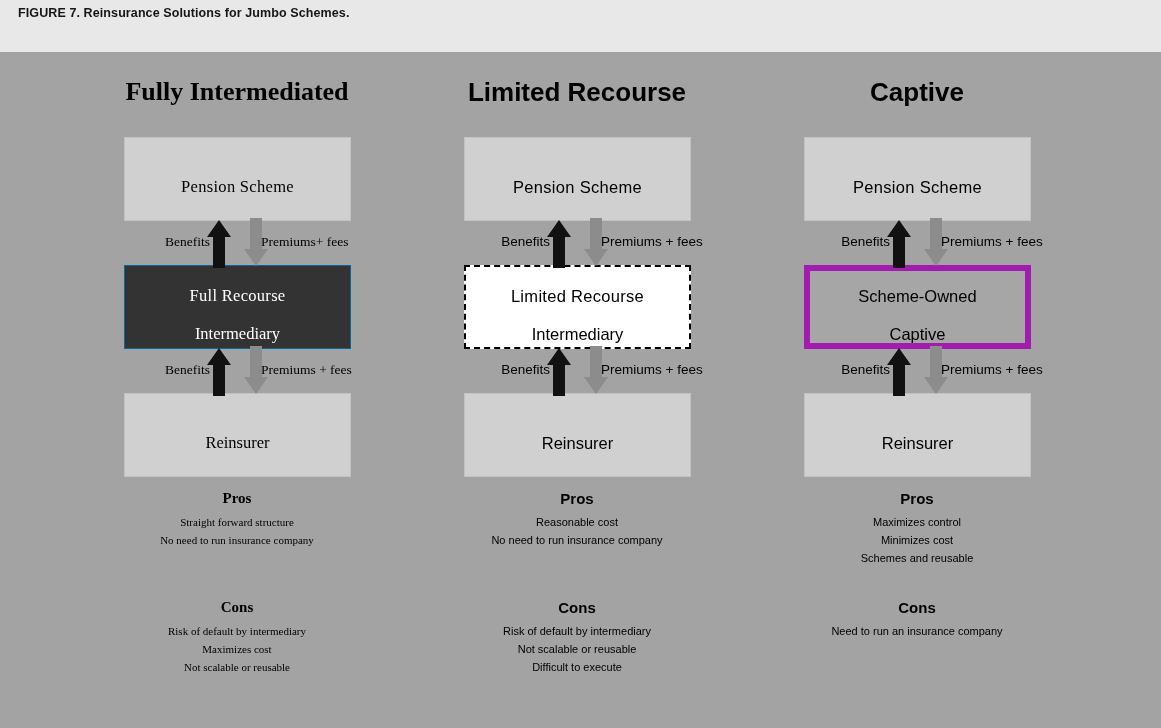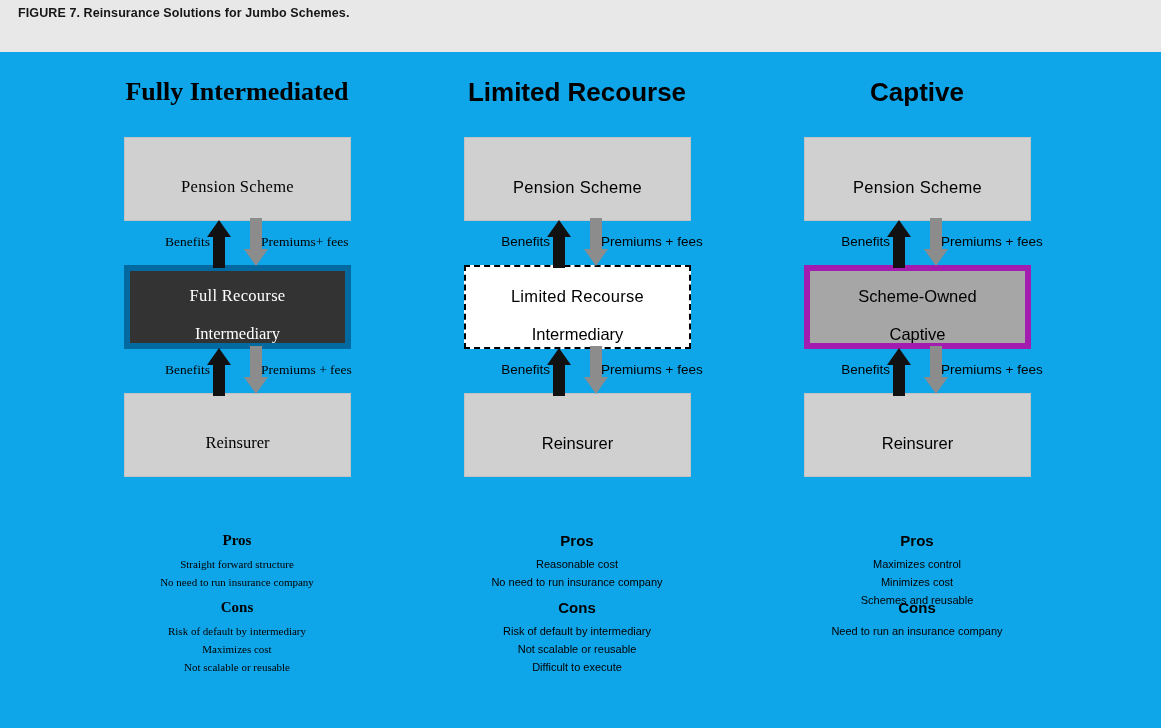--- a/index.html
+++ b/index.html
@@ -2,21 +2,21 @@
 <html><head>
 <meta charset="utf-8">
 <style>
   * { box-sizing: border-box; margin: 0; padding: 0; }
   html, body {
     width: 1161px; height: 728px;
     background: #ffffff;
     font-family: "Liberation Sans", sans-serif;
     overflow: hidden;
   }
-  #page { position: relative; width: 1161px; height: 728px; background:#0ea5e9; }
+  #page { position: relative; width: 1161px; height: 728px; background:#a3a3a3; }
 
   
   .caption-band {
     position: absolute; left: 0; top: 0;
     width: 1161px; height: 52px;
     background: #e8e8e8;
   }
   .caption-text {
     position: absolute; left: 18px; top: 6px;
     font-size: 12.5px; font-weight: bold; color: #161616;
@@ -38,21 +38,21 @@
   .diagram { position: absolute; top: 85px; left: 57px; width: 227px; }
 
   .node {
     width: 227px; height: 84px;
     display: flex; align-items: center; justify-content: center;
     text-align: center;
     font-size: 16.5px; line-height: 1.35;
     border: 1px solid #9a9a9a;
   }
   .node.light { background: #d0d0d0; color: #000; border-color: #c2c2c2; }
-  .node.dark  { background: #333333; color: #ffffff; border: 6px solid #0369a1; }
+  .node.dark  { background: #333333; color: #ffffff; border: 1px solid #0369a1; }
   .node.mid   { background: #a6a6a6; color: #000; border: 6px solid #a21caf; }
   .node.dashed{ background: #ffffff; color: #000; border: 2px dashed #000; }
 
   .node .label-line { display: block; margin-top: 16px; }
   .node .spaced { letter-spacing: 0.3px; }
 
   
   .arrow-row {
     position: relative;
     width: 227px; height: 44px;
@@ -67,21 +67,21 @@
   .arrow {
     position: absolute; top: -3px;
     width: 26px; height: 50px;
   }
   .arrow.up   { left: 82px; }
   .arrow.down { left: 119px; }
   .arrow svg { display: block; width: 26px; height: 50px; }
 
   
   .proscons { position: absolute; left: 0; width: 340px; text-align: center; }
-  .pc-pros { top: 480px; }
+  .pc-pros { top: 438px; }
   .pc-cons { top: 547px; }
 
   .pc-head {
     font-size: 15px; font-weight: bold; color: #000;
     margin-bottom: 7px;
   }
   .pc-item {
     font-size: 11px; color: #000; line-height: 1.63;
     padding: 0 4px;
   }

